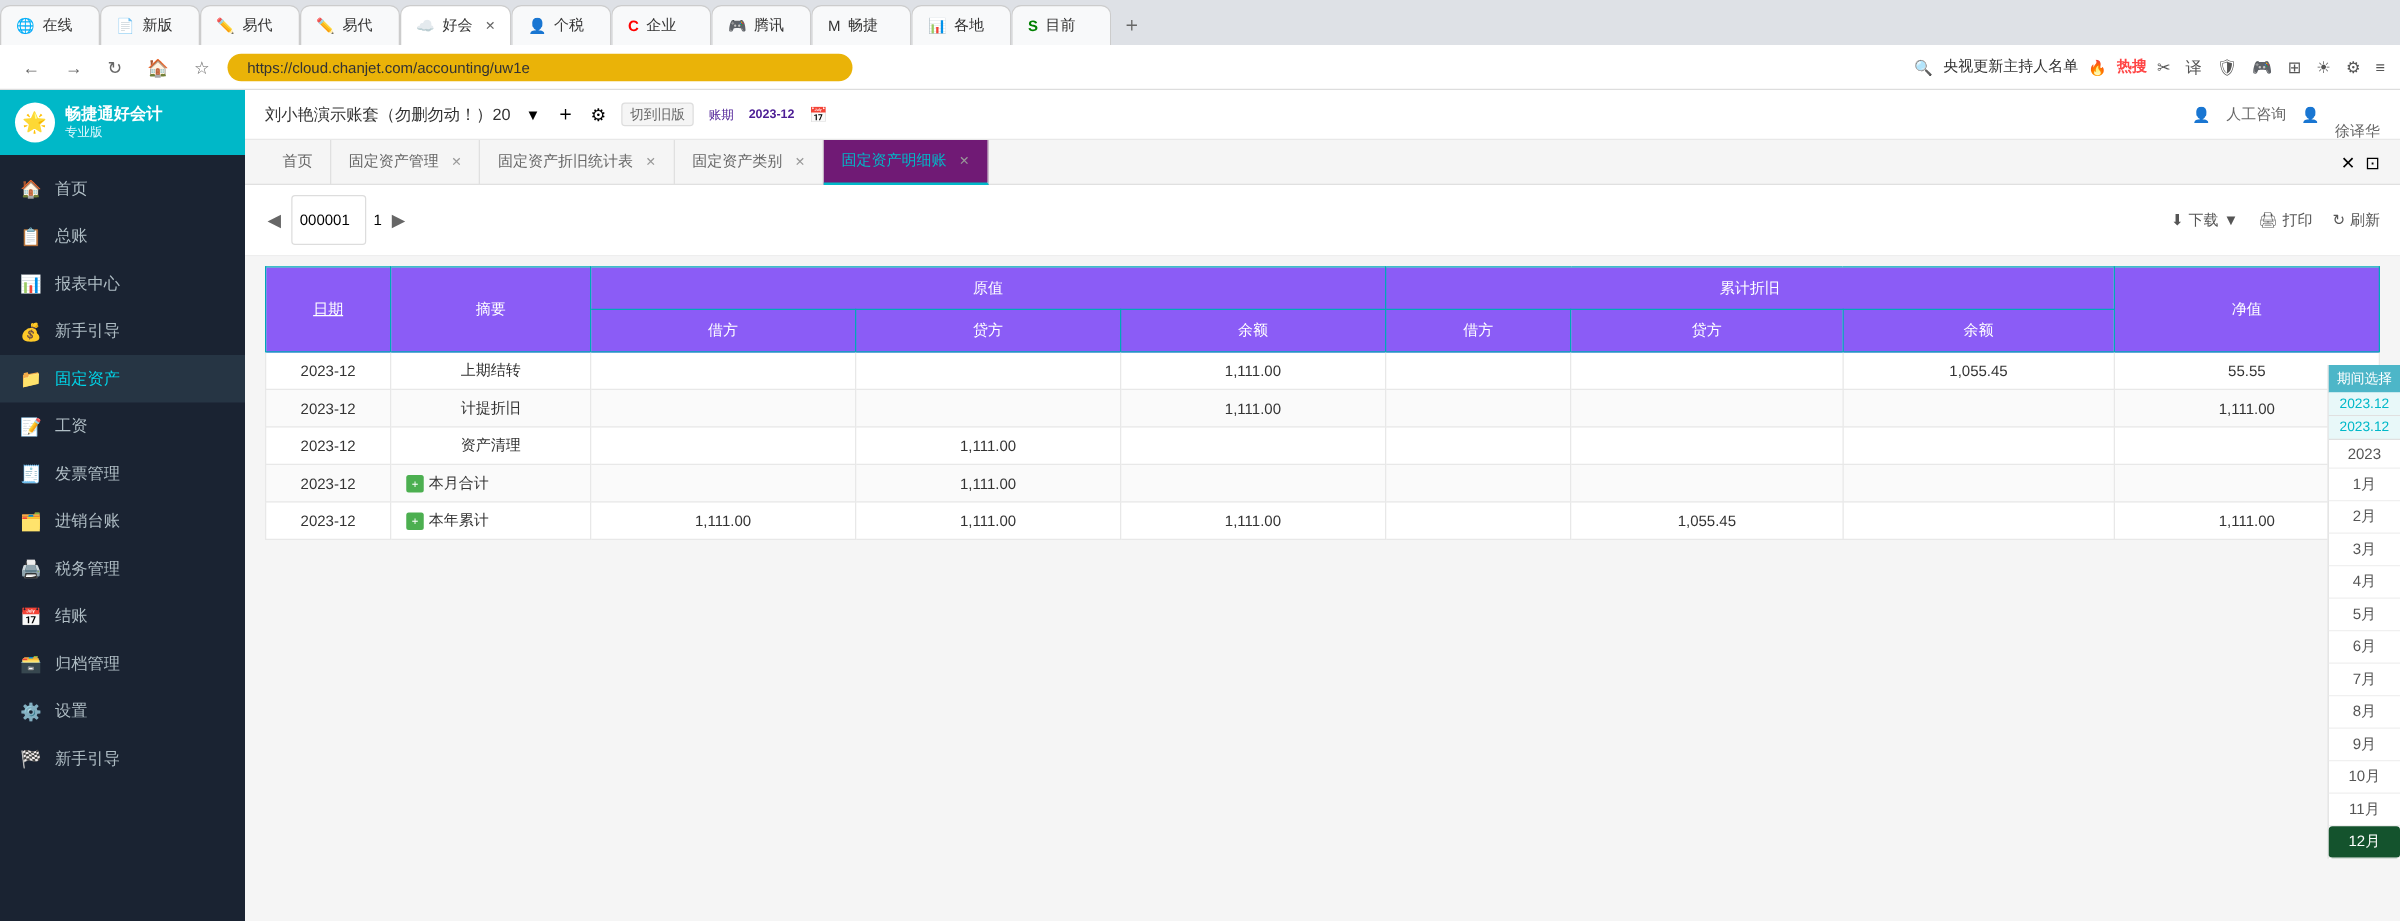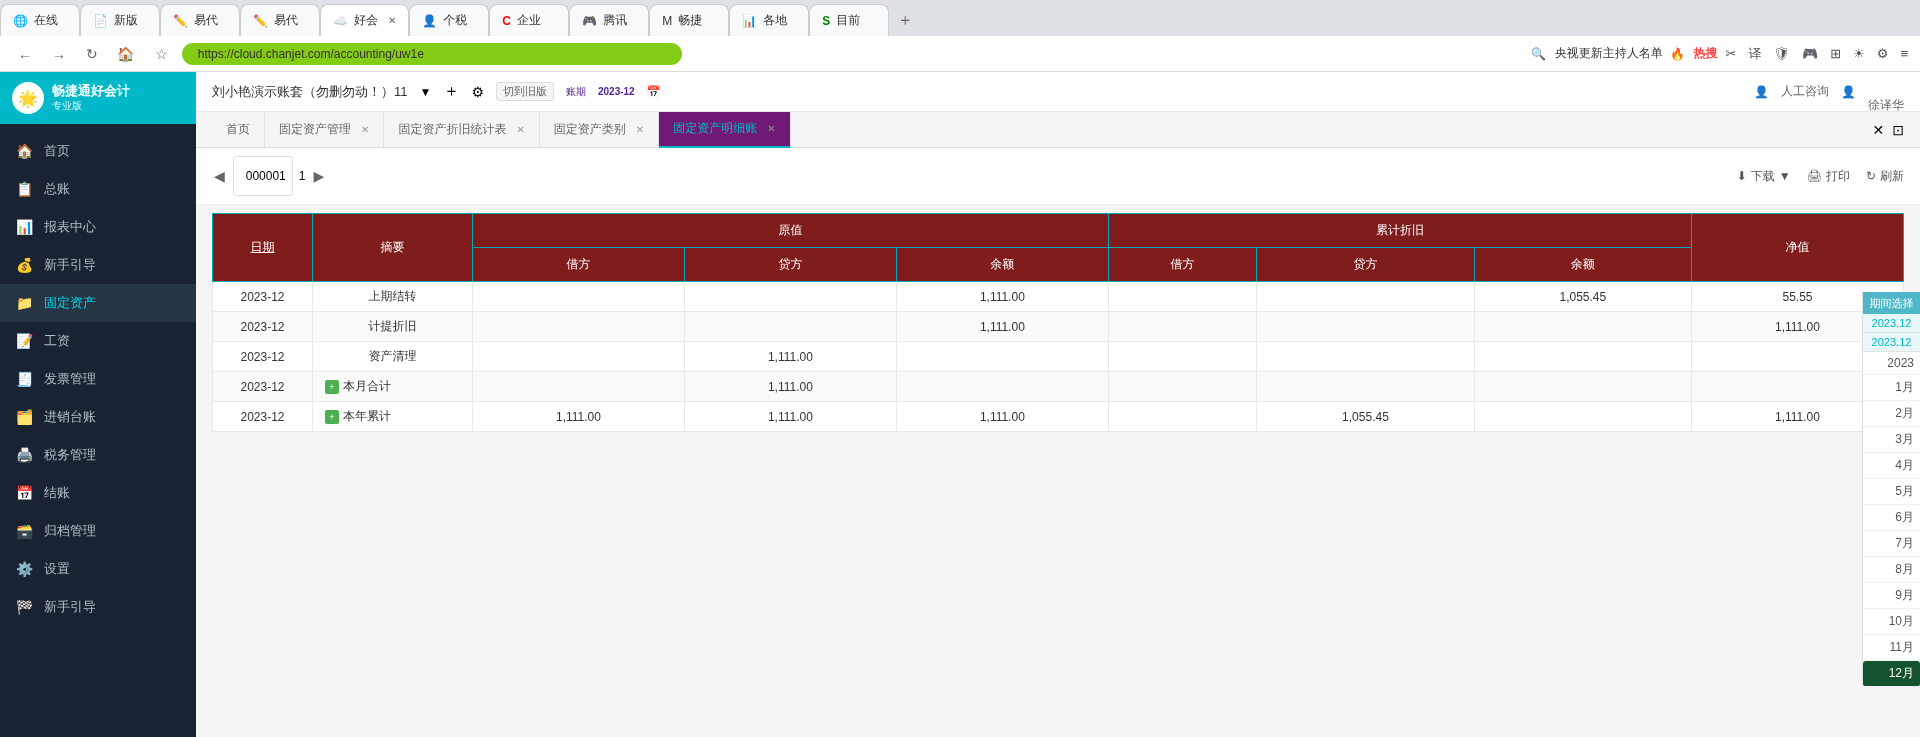--- a/index.html
+++ b/index.html
@@ -4,21 +4,21 @@
   <style>
     * { margin: 0; padding: 0; box-sizing: border-box; }
     body { font-family: 'Microsoft YaHei', Arial, sans-serif; font-size: 12px; background: #f0f2f5; width: 1920px; height: 737px; overflow: hidden; }
     .tab-bar { display: flex; align-items: stretch; height: 36px; background: #dee1e6; padding-top: 4px; }
     .tab { display: flex; align-items: center; padding: 0 12px; height: 32px; background: #f8f9fa; border-radius: 8px 8px 0 0; font-size: 12px; color: #333; gap: 6px; min-width: 80px; cursor: pointer; border: 1px solid #ccc; border-bottom: none; }
     .tab.active { background: #fff; z-index: 2; }
     .tab-close { font-size: 10px; color: #666; cursor: pointer; margin-left: 4px; }
     .tab-new { display: flex; align-items: center; padding: 0 8px; cursor: pointer; color: #666; font-size: 16px; }
     .address-bar { display: flex; align-items: center; background: #fff; height: 36px; padding: 0 12px; gap: 8px; border-bottom: 1px solid #ddd; }
     .nav-btn { color: #666; cursor: pointer; font-size: 14px; padding: 2px 6px; }
-    .address-input { flex: 1; background: #84cc16; border: none; border-radius: 20px; padding: 4px 16px; font-size: 12px; color: #333; max-width: 500px; }
+    .address-input { flex: 1; background: #eab308; border: none; border-radius: 20px; padding: 4px 16px; font-size: 12px; color: #333; max-width: 500px; }
     .search-area { display: flex; align-items: center; gap: 8px; margin-left: auto; color: #333; font-size: 12px; }
     .hot-search { color: #ff4444; font-weight: bold; }
     .toolbar-icons { display: flex; align-items: center; gap: 12px; color: #555; font-size: 13px; }
 
     
     .app-container { display: flex; height: calc(737px - 72px); }
 
     
     .sidebar { width: 196px; background: #1a2332; display: flex; flex-direction: column; height: 100%; flex-shrink: 0; }
     .sidebar-logo { background: #00b8c8; padding: 10px 12px; display: flex; align-items: center; gap: 8px; }
@@ -42,35 +42,35 @@
     
     .page-tabs { display: flex; align-items: center; background: #f5f5f5; border-bottom: 1px solid #e0e0e0; padding: 0 16px; height: 36px; gap: 0; }
     .page-tab { display: flex; align-items: center; padding: 0 14px; height: 36px; font-size: 12px; color: #666; cursor: pointer; border-right: 1px solid #e0e0e0; gap: 6px; white-space: nowrap; }
     .page-tab.active { background: #701a75; color: #00b8c8; border-bottom: 2px solid #00b8c8; }
     .page-tab-close { font-size: 10px; color: #999; margin-left: 4px; }
 
     
     .content-toolbar { display: flex; align-items: center; padding: 8px 16px; background: #fff; border-bottom: 1px solid #eee; gap: 12px; }
     .pagination-area { display: flex; align-items: center; gap: 6px; }
     .page-nav { cursor: pointer; color: #666; font-size: 14px; padding: 2px; }
-    .page-input { width: 60px; border: 1px solid #ddd; border-radius: 3px; padding: 12px 6px; text-align: right; font-size: 12px; }
+    .page-input { width: 60px; border: 1px solid #ddd; border-radius: 3px; padding: 12px 6px; text-align: left; font-size: 12px; }
     .toolbar-right { margin-left: auto; display: flex; align-items: center; gap: 16px; color: #555; font-size: 12px; cursor: pointer; }
     .toolbar-btn { display: flex; align-items: center; gap: 4px; cursor: pointer; color: #555; }
 
     
     .period-panel { position: absolute; right: 0; top: 144px; width: 60px; background: #fff; border-left: 1px solid #e0e0e0; display: flex; flex-direction: column; }
     .period-header { background: #4db6c8; color: #fff; font-size: 11px; padding: 4px 4px; text-align: center; line-height: 1.3; }
     .period-selected { background: #e8f8f9; font-size: 11px; padding: 3px 4px; text-align: center; color: #00b8c8; border-bottom: 1px solid #e0e0e0; }
-    .period-month { font-size: 12px; padding: 4px 6px; text-align: right; cursor: pointer; color: #555; border-bottom: 1px solid #f0f0f0; }
+    .period-month { font-size: 12px; padding: 4px 6px; text-align: center; cursor: pointer; color: #555; border-bottom: 1px solid #f0f0f0; }
     .period-month.active { background: #14532d; color: #fff; border-radius: 3px; }
 
     
     .table-wrapper { flex: 1; overflow: auto; padding: 0 16px 16px; background: #f5f5f5; }
     .data-table { width: 100%; border-collapse: collapse; background: #fff; margin-top: 8px; }
-    .data-table th { background: #7f1d1d; color: #fff; padding: 8px 12px; text-align: center; font-size: 12px; font-weight: normal; border: 1px solid #00a8b8; white-space: nowrap; }
+    .data-table th { background: #8b5cf6; color: #fff; padding: 8px 12px; text-align: center; font-size: 12px; font-weight: normal; border: 1px solid #00a8b8; white-space: nowrap; }
     .data-table td { padding: 6px 12px; text-align: center; font-size: 12px; color: #333; border: 1px solid #e8e8e8; white-space: nowrap; }
     .data-table tr:nth-child(even) td { background: #fafafa; }
     .td-left { text-align: left; }
     .td-right { text-align: right; }
     .row-label { display: flex; align-items: center; gap: 4px; }
     .row-icon { width: 14px; height: 14px; background: #4caf50; color: #fff; font-size: 9px; display: inline-flex; align-items: center; justify-content: center; border-radius: 2px; flex-shrink: 0; }
     .th-group { border-bottom: 1px solid #00a8b8; }
 
     
     ::-webkit-scrollbar { width: 6px; height: 6px; }
@@ -218,21 +218,21 @@
       <div class="nav-item">
         <span class="nav-icon">🏁</span>
         <span>新手引导</span>
       </div>
     </div>
   </div>
 
   <div class="main-content">
 
     <div class="app-header">
-      <span class="account-name">刘小艳演示账套（勿删勿动！）11</span>
+      <span class="account-name">刘小艳演示账套（勿删勿动！）20</span>
       <span>▼</span>
       <span style="font-size:16px;cursor:pointer;">＋</span>
       <span style="font-size:14px;cursor:pointer;">⚙</span>
       <span class="account-badge">切到旧版</span>
       <span class="header-period">账期</span>
       <span class="header-period" style="font-weight:bold;">2023-12</span>
       <span style="cursor:pointer;">📅</span>
       <div class="header-actions">
         <span>👤</span>
         <span style="cursor:pointer;">人工咨询</span>

